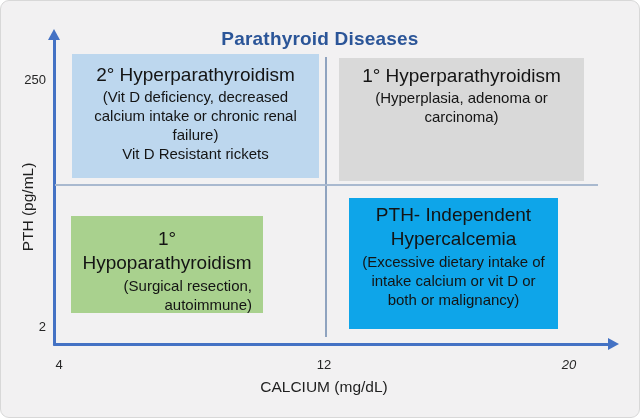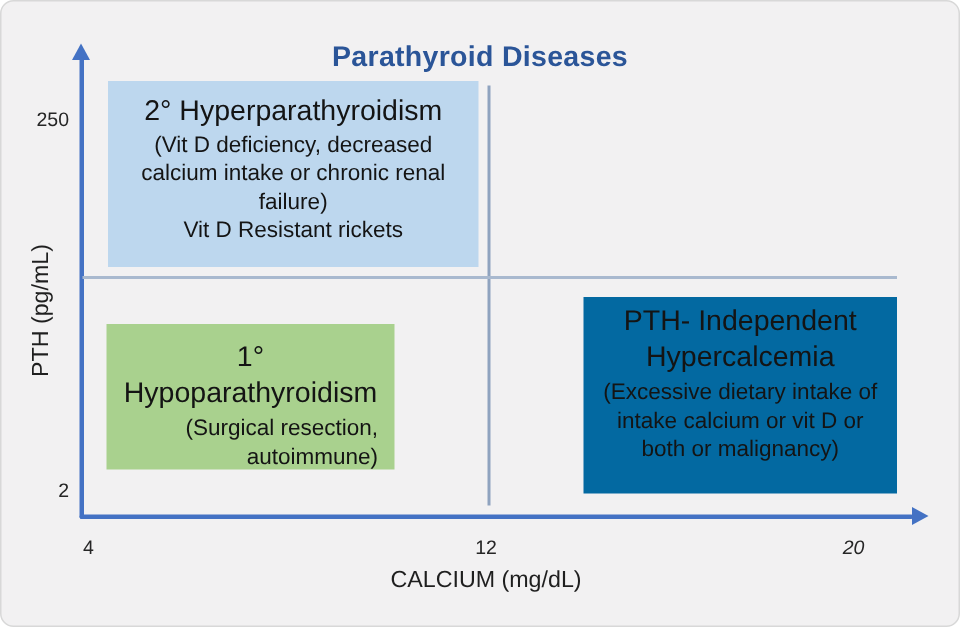--- a/index.html
+++ b/index.html
@@ -71,24 +71,28 @@
   <div class="xtick xtick-12">12</div>
   <div class="xtick xtick-20">20</div>
   <div class="xlabel">CALCIUM (mg/dL)</div>
 
   <div class="box box-tl" style="background-color: rgb(189, 215, 238);">
     <div class="box-heading">2° Hyperparathyroidism</div>
     <div class="box-body">(Vit D deficiency, decreased calcium intake or chronic renal failure)</div>
     <div class="box-body">Vit D Resistant rickets</div>
   </div>
 
+  <div class="box box-tr" style="background-color: rgb(217, 217, 217);">
+    <div class="box-heading">1° Hyperparathyroidism</div>
+    <div class="box-body">(Hyperplasia, adenoma or carcinoma)</div>
+  </div>
 
   <div class="box box-bl" style="background-color: rgb(169, 209, 142);">
     <div class="box-heading">1° Hypoparathyroidism</div>
     <div class="box-body">(Surgical resection, autoimmune)</div>
   </div>
 
-  <div class="box box-br" style="background-color: #0369a1; margin-left: 40px;">
+  <div class="box box-br" style="background-color: #0ea5e9;">
     <div class="box-heading">PTH- Independent Hypercalcemia</div>
     <div class="box-body">(Excessive dietary intake of intake calcium or vit D or both or malignancy)</div>
   </div>
 
 </div>
 
 </body></html>

